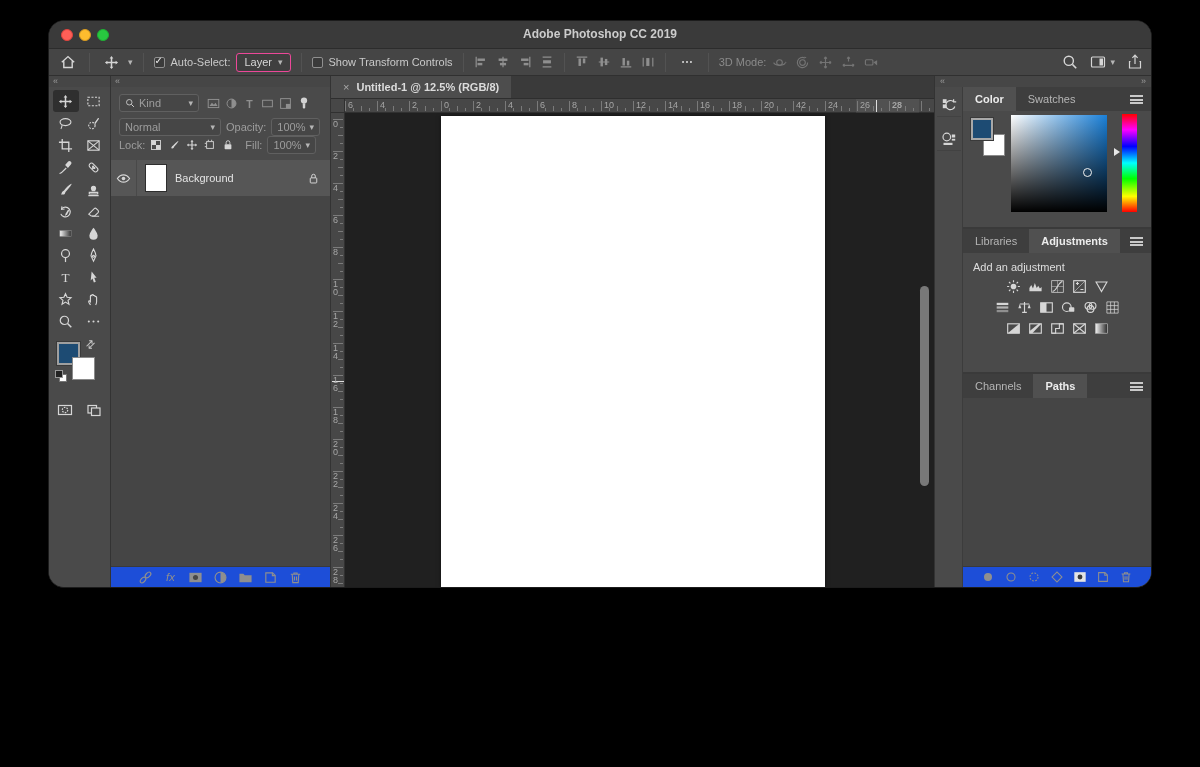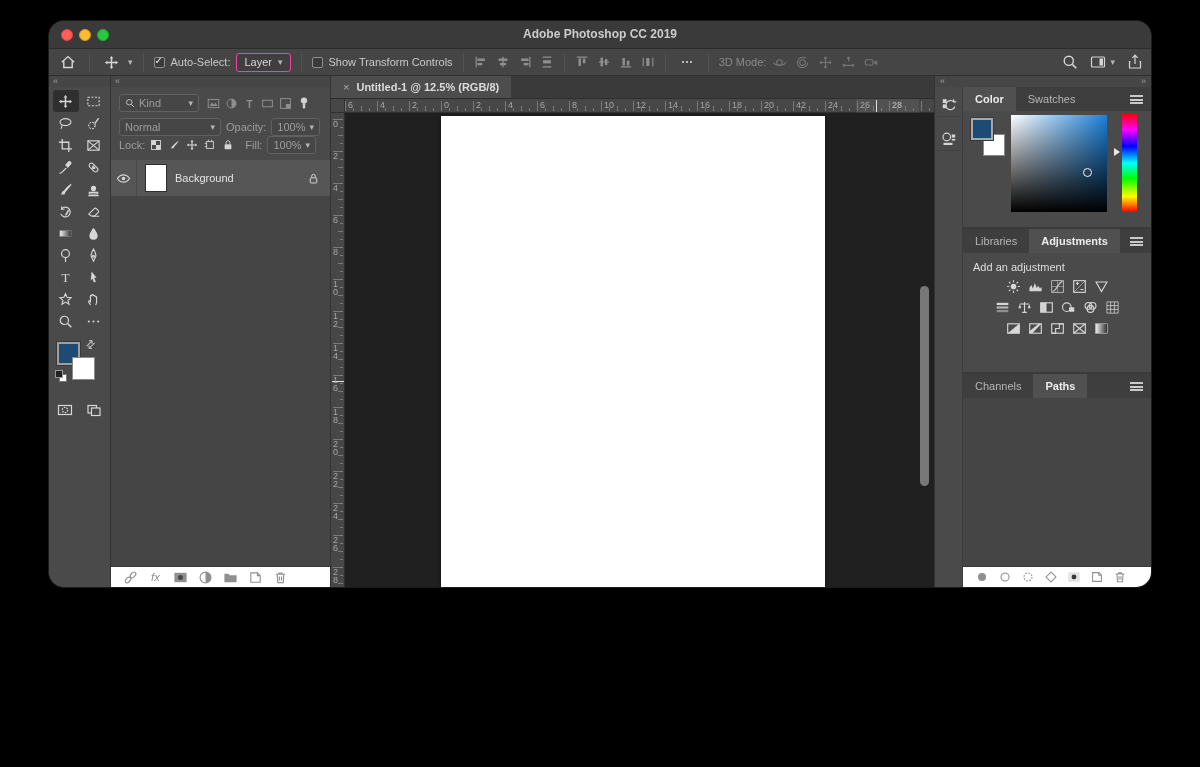--- a/index.html
+++ b/index.html
@@ -56,22 +56,22 @@
   .menuicon::after{content:"";display:block;margin-top:2px;border-top:2px solid #c9c9c9;}
   .lrow{display:flex;align-items:center;padding:0 8px;gap:5px;font-size:11px;color:#9d9d9d;flex:none;}
   .ctrlbox{display:flex;align-items:center;gap:4px;background:#464646;border:1px solid #606060;
     border-radius:3px;height:18px;padding:0 5px;color:#9d9d9d;}
   #layerrow{height:36px;background:#565656;display:flex;align-items:center;margin-top:6px;flex:none;}
   #eyebox{width:26px;display:flex;justify-content:center;align-items:center;border-right:1px solid #494949;height:100%;}
   #layerthumb{width:22px;height:28px;background:#fff;border:1px solid #2e2e2e;margin:0 8px;}
   #layername{color:#e4e4e4;font-size:11px;flex:1;}
   #layerlock{margin-right:10px;}
   #layersempty{flex:1;background:#454545;}
-  .bottomrow{height:21px;background:#ffffff;border-top:1px solid #3a3a3a;display:flex;align-items:center;
-    gap:10px;padding:0 12px;justify-content:flex-start;flex:none;}
+  .bottomrow{height:21px;background:#1d4ed8;border-top:1px solid #3a3a3a;display:flex;align-items:center;
+    gap:10px;padding:0 12px;justify-content:center;flex:none;}
   
   #docarea{flex:1;display:flex;flex-direction:column;min-width:0;background:#3d3d3d;}
   #tabbar{height:23px;background:#3a3a3a;border-bottom:1px solid #2e2e2e;display:flex;flex:none;}
   #doctab{background:#4d4d4d;display:flex;align-items:center;gap:7px;padding:0 12px;max-width:240px;}
   #tabclose{color:#aaa;font-size:11px;}
   #tabtitle{color:#dcdcdc;font-size:11px;font-weight:bold;white-space:nowrap;}
   #docview{flex:1;position:relative;background:#202020;overflow:hidden;}
   #hruler{position:absolute;left:0;top:0;right:0;height:14px;background:#474747;border-bottom:1px solid #303030;}
   #vruler{position:absolute;left:0;top:0;bottom:0;width:14px;background:#474747;border-right:1px solid #303030;}
   #rulercorner{position:absolute;left:0;top:0;width:14px;height:14px;background:#474747;

